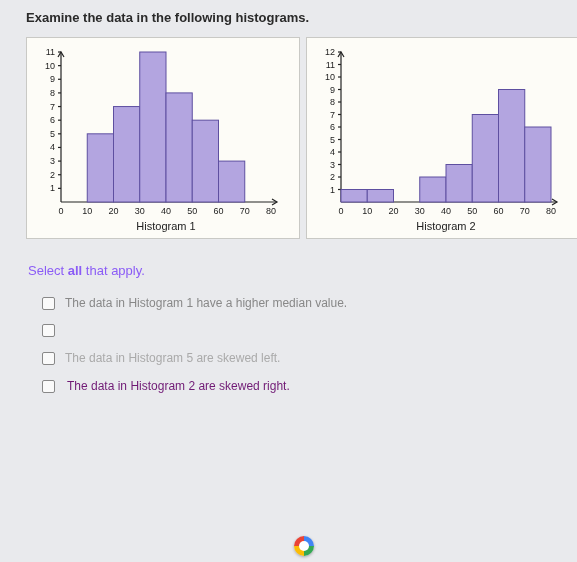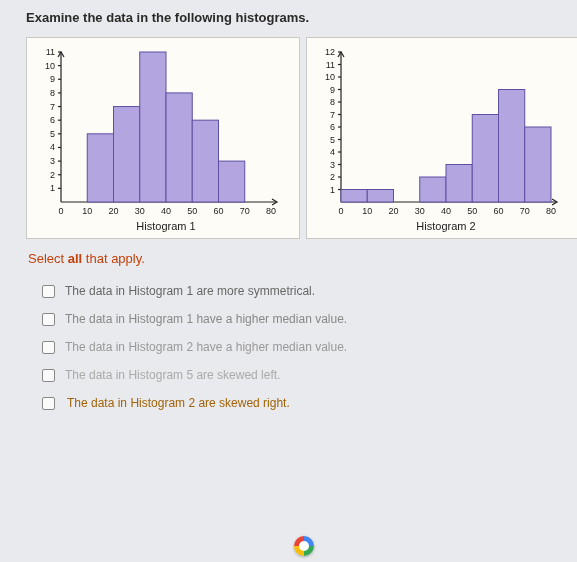--- a/index.html
+++ b/index.html
@@ -18,58 +18,58 @@
   }
   .instruction {
     font-weight: bold;
     font-size: 13px;
     color: #2a2a2a;
     margin-bottom: 12px;
   }
   .charts {
     display: flex;
     gap: 6px;
-    margin-bottom: 12px;
+    margin-bottom: 24px;
   }
   .chart-panel {
     background: #fdfcf7;
     border: 1px solid #c9c9c5;
     padding: 6px 6px 4px 6px;
     flex: 1;
   }
   .chart-svg { display: block; }
   .axis { stroke: #222; stroke-width: 1.2; }
   .tick-label { font-size: 9px; fill: #222; }
   .bar { fill: #b3a5e0; stroke: #5e4fa0; stroke-width: 1; }
   .chart-title { font-size: 11px; text-anchor: middle; fill: #222; }
   .question {
     font-size: 13px;
     color: #333;
     margin: 10px 0 6px 2px;
   }
   .select-all {
     font-size: 13px;
-    color: #c2410c;
+    color: #8b5cf6;
     margin: 4px 0 18px 2px;
   }
   .options {
     margin-left: 16px;
   }
   .option-row {
     display: flex;
     align-items: center;
     gap: 10px;
     margin: 14px 0;
     font-size: 12px;
   }
   .option-row.fade1 { color: #666; }
   .option-row.fade2 { color: #888; }
   .option-row.fade3 { color: #999; }
   .option-row.fade4 { color: #aaa; }
-  .option-row.fade5 { color: #a16207; gap: 12px; }
+  .option-row.fade5 { color: #701a75; gap: 12px; }
   .cbox {
     width: 13px; height: 13px;
     border: 1.2px solid #888;
     border-radius: 2px;
     background: #fafafa;
     flex-shrink: 0;
   }
   .circle-icon {
     position: fixed;
     bottom: 6px;
@@ -260,31 +260,26 @@
         </g>
       </svg>
     </div>
   </div>
 
   <div class="select-all">
     Select <b>all</b> that apply.
   </div>
 
   <div class="options">
-    <div class="option-row fade1">
-      <div class="cbox"></div>
-      <span>The data in Histogram 1 are more symmetrical.</span>
-    </div>
     <div class="option-row fade2">
       <div class="cbox"></div>
       <span>The data in Histogram 1 have a higher median value.</span>
     </div>
     <div class="option-row fade3">
       <div class="cbox"></div>
-      <span>The data in Histogram 2 have a higher median value.</span>
     </div>
     <div class="option-row fade4">
       <div class="cbox"></div>
       <span>The data in Histogram 5 are skewed left.</span>
     </div>
     <div class="option-row fade5">
       <div class="cbox"></div>
       <span>The data in Histogram 2 are skewed right.</span>
     </div>
   </div>

